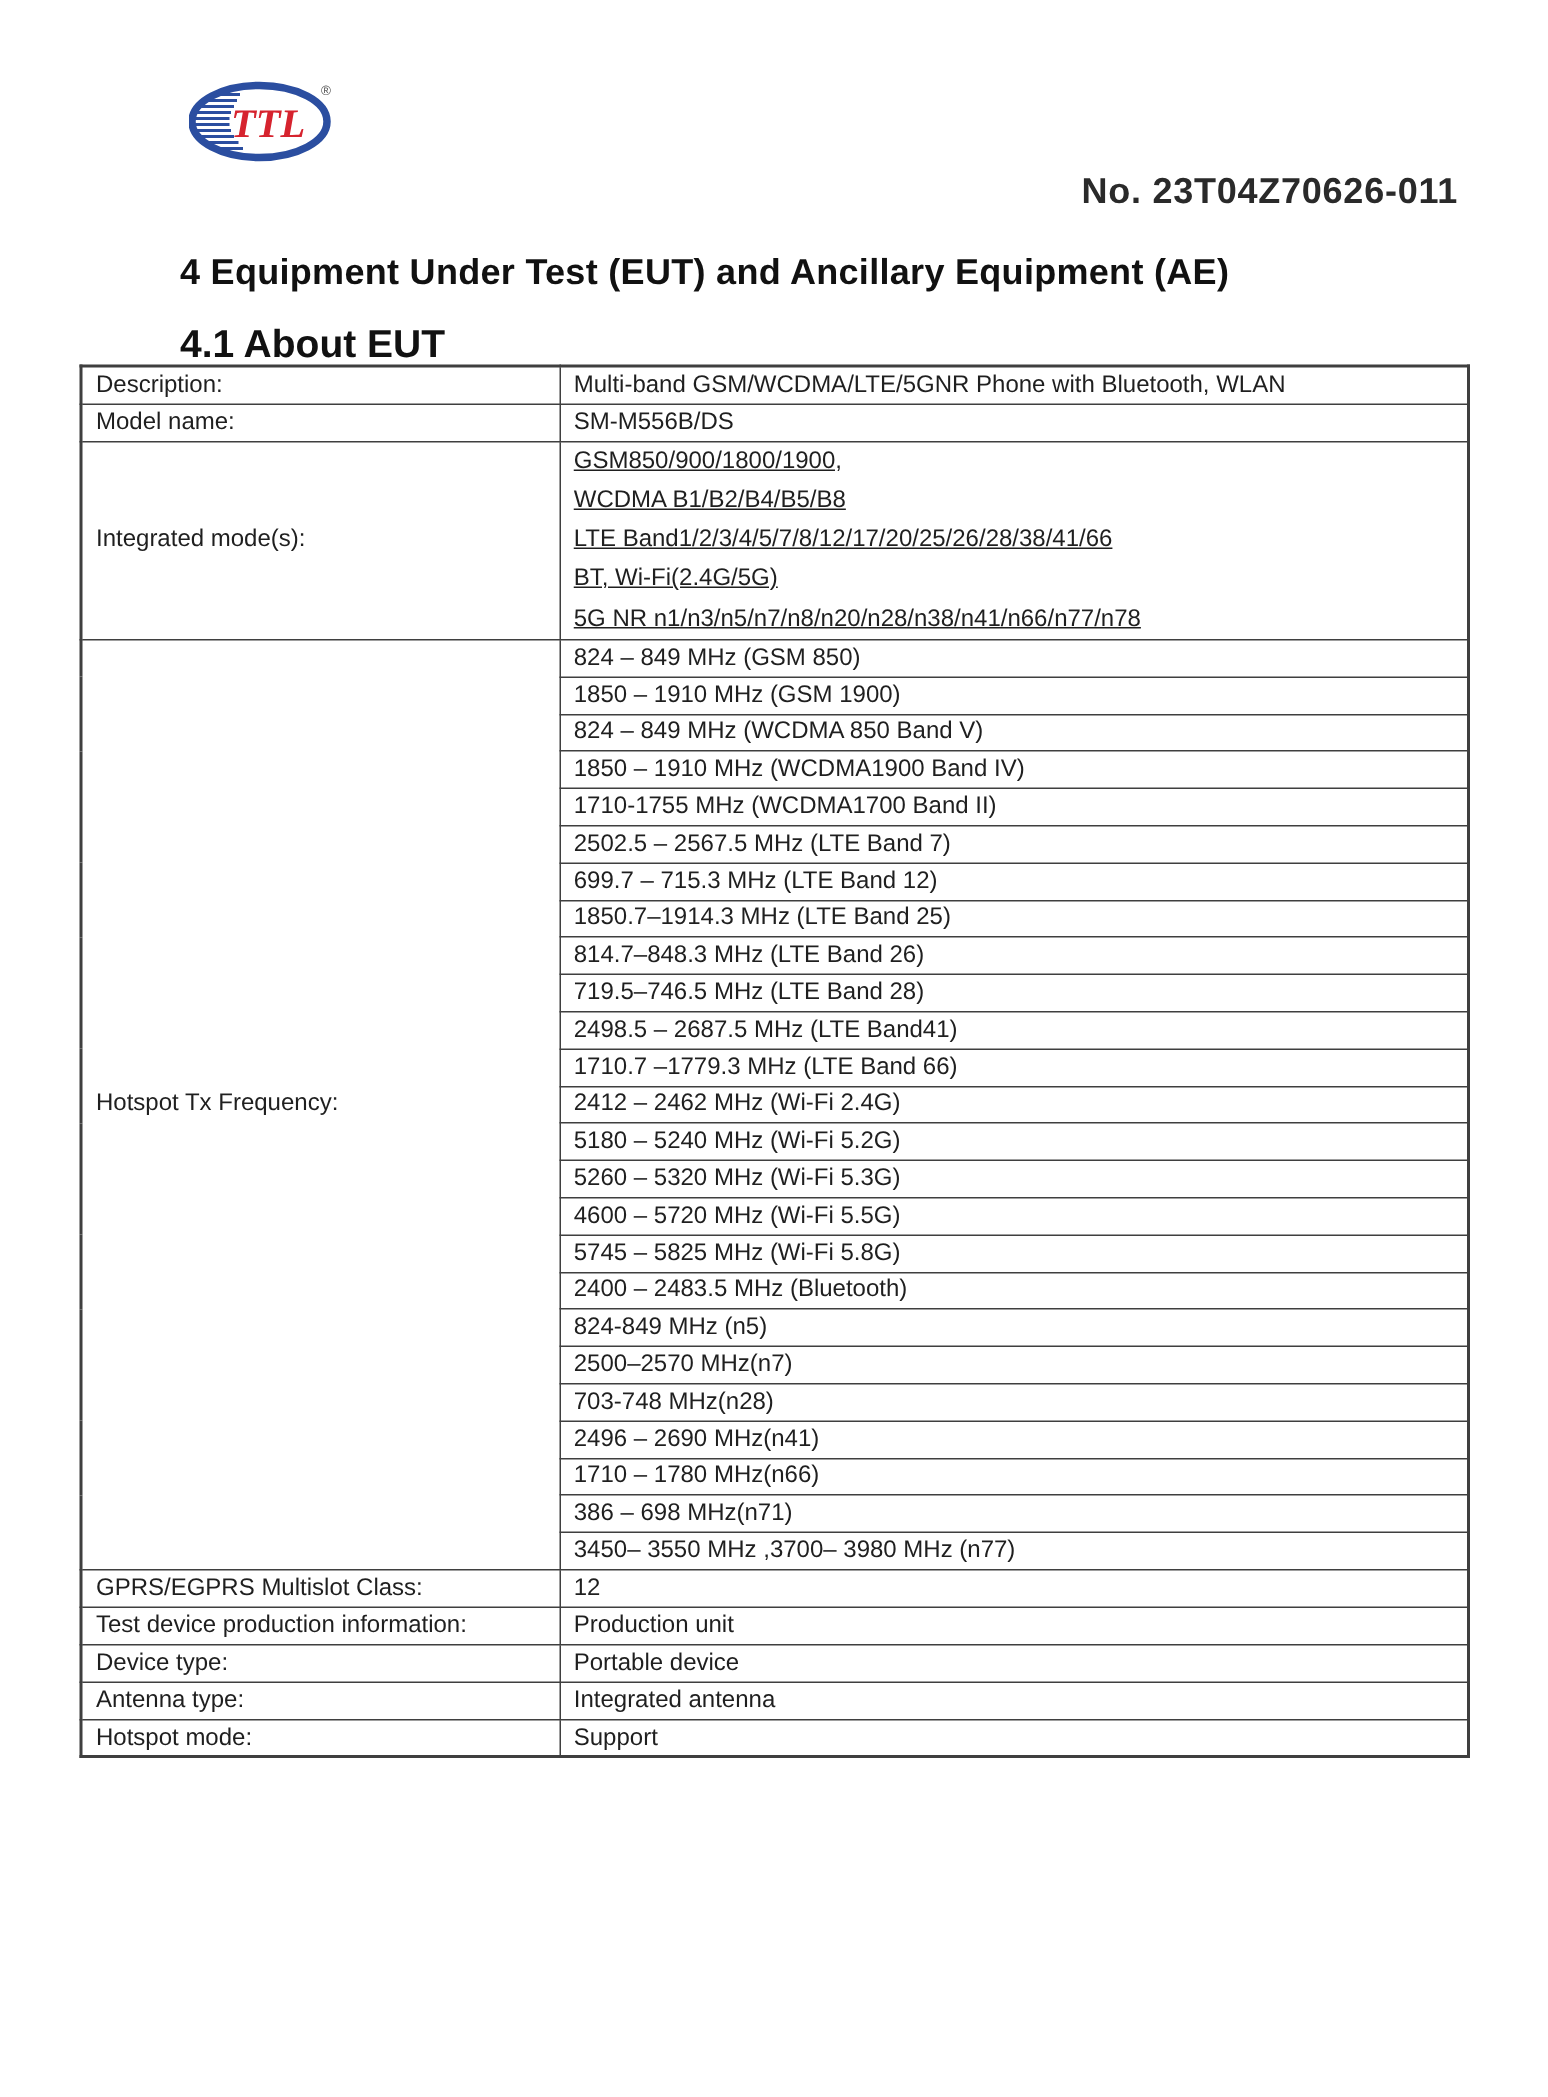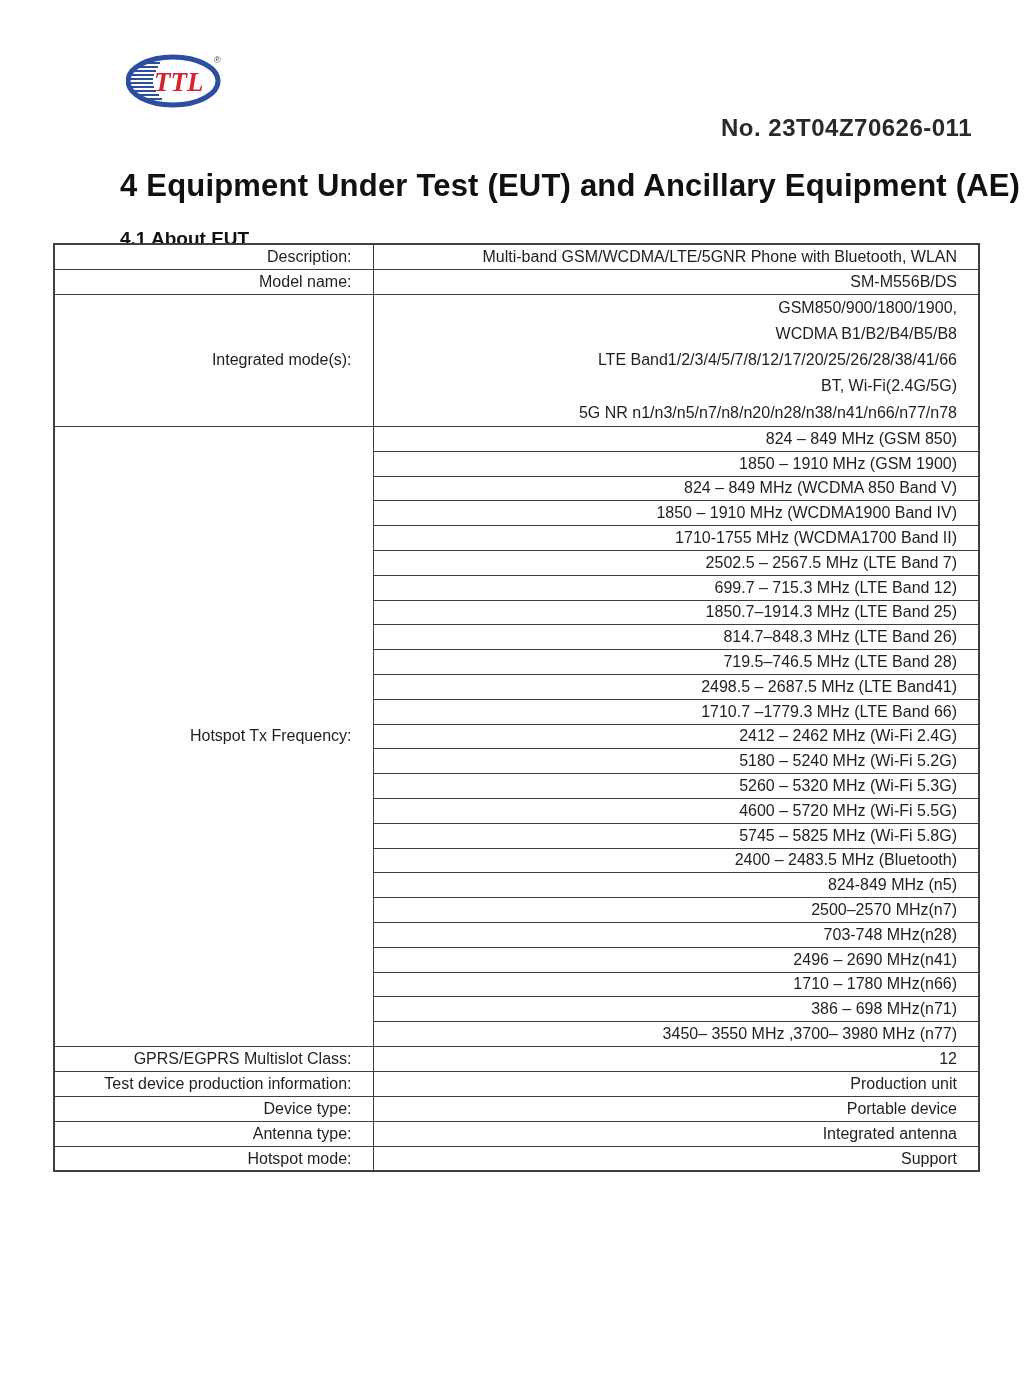--- a/index.html
+++ b/index.html
@@ -35,53 +35,53 @@
   .report-no {
     position:absolute; top:114px; right:60px;
     font-size:24px; color:#2a2a2a;
     letter-spacing:0.5px;
     font-weight:bold;
   }
 
   
   .h1 {
     position:absolute; left:120px; top:168px;
-    font-size:31px; font-weight:bold; color:#111;
+    font-size:24px; font-weight:bold; color:#111;
     letter-spacing:0.2px;
   }
   .h2 {
-    position:absolute; left:120px; top:228px;
-    font-size:19px; font-weight:bold; color:#111;
+    position:absolute; left:120px; top:214px;
+    font-size:26px; font-weight:bold; color:#111;
   }
 
   
   table.eut {
     position:absolute; left:53px; top:243px;
     width:925px;
     border-collapse:collapse;
     table-layout:fixed;
     font-size:16px;
     color:#1f1f1f;
   }
   table.eut th, table.eut td {
     border:1px solid #3f3f3f;
-    padding:0 21px;
+    padding:0 9px;
     font-weight:normal;
-    text-align:right;
+    text-align:left;
     vertical-align:middle;
     overflow:hidden;
     white-space:nowrap;
   }
   table.eut { border:2px solid #3f3f3f; }
   col.c-label { width:319px; }
   col.c-value { width:606px; }
   tr.std { height:25px; }
   tr.freq { height:24.8px; }
   td.multi { vertical-align:top; padding-top:1px; }
-  td.multi .op-line { height:26.3px; line-height:26.3px; }
+  td.multi .op-line { height:26.3px; line-height:26.3px;text-decoration:underline; }
   th.v-top { vertical-align:top; padding-top:3px; }
   th.v-mid { vertical-align:middle; }
 </style>
 </head>
 <body>
 
 <div class="page">
 
   <div class="ttl-logo">
     <svg width="100" height="56" viewBox="0 0 100 56">

